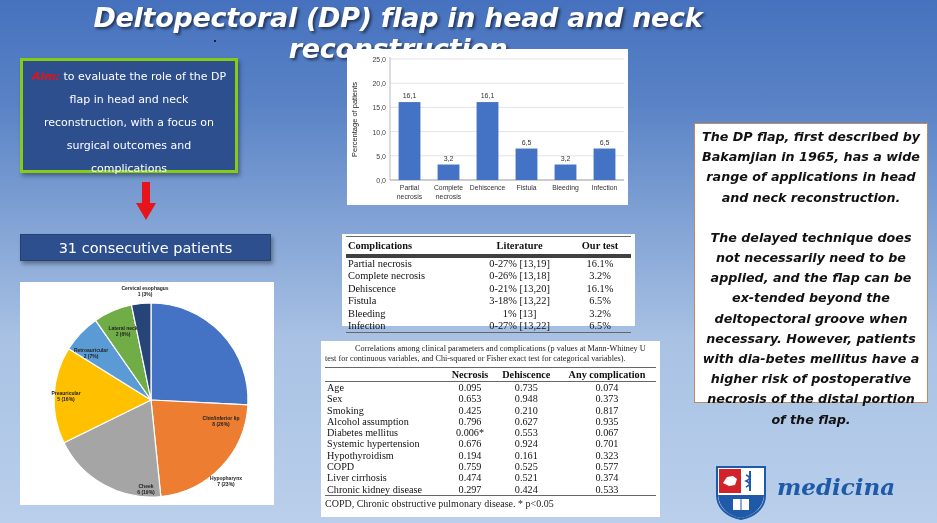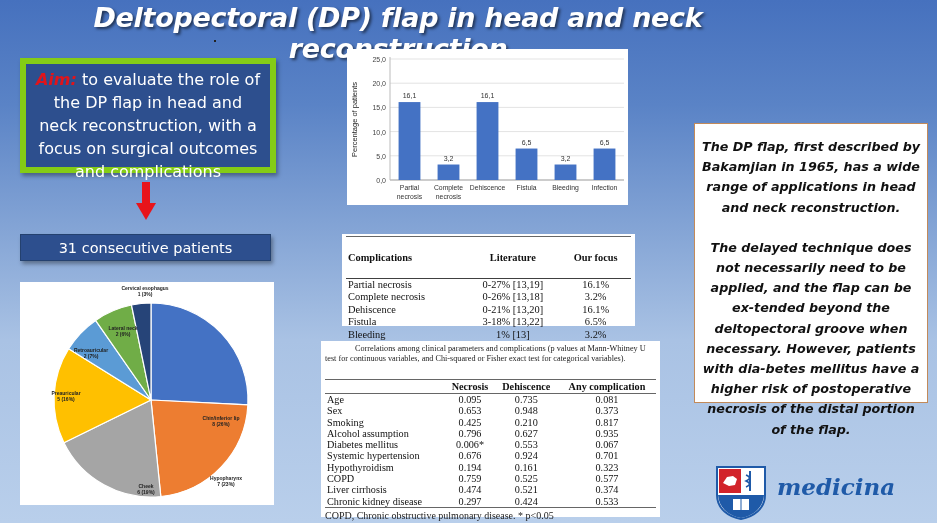--- a/index.html
+++ b/index.html
@@ -11,25 +11,25 @@
   }
   .title {
     position: absolute; left: 0; top: 2px; width: 796px; text-align: center;
     font-family: "DejaVu Sans", sans-serif; font-weight: bold; font-style: italic;
     font-size: 27px; color: #ffffff; letter-spacing: -0.3px;
     text-shadow: 2px 2px 3px rgba(0,0,0,0.55);
   }
   .dot { position: absolute; left: 214px; top: 40px; width: 2px; height: 2px; background: #222; }
 
   .aim-box {
-    position: absolute; left: 20px; top: 58px; width: 256px; height: 115px;
-    background: #2d4f8e; border: 6px solid #84cc16;
+    position: absolute; left: 20px; top: 58px; width: 218px; height: 115px;
+    background: #2d4f8e; border: 3px solid #84cc16;
     box-shadow: 2px 3px 4px rgba(0,0,0,0.35);
     color: #fff; text-align: center; font-family: "DejaVu Sans", sans-serif;
-    font-size: 16px; line-height: 23px; padding: 4px 8px 0 8px;
+    font-size: 11px; line-height: 23px; padding: 4px 8px 0 8px;
   }
   .aim-label { color: #e0141b; font-weight: bold; font-style: italic; }
   .arrow { position: absolute; left: 136px; top: 182px; width: 20px; height: 38px; }
   .patients-box {
     position: absolute; left: 20px; top: 234px; width: 251px; height: 27px;
     background: #2d4f8e; border: 1px solid #24416f;
     box-shadow: 2px 3px 4px rgba(0,0,0,0.35);
     color: #fff; text-align: center; font-family: "DejaVu Sans", sans-serif;
     font-size: 14.5px; line-height: 26px;
   }
@@ -44,42 +44,42 @@
     position: absolute; left: 347px; top: 49px; width: 281px; height: 156px;
     background: #ffffff;
   }
 
   .comp-table-wrap {
     position: absolute; left: 342px; top: 234px; width: 293px; height: 92px;
     background: #ffffff; padding: 2px 4px 0 4px;
   }
   table { border-collapse: collapse; width: 100%; font-family: "Liberation Serif", serif; color: #111; }
   .comp-table { font-size: 10.4px; border-top: 1.5px solid #666; border-bottom: 1.5px solid #666; }
-  .comp-table th { font-weight: bold; text-align: left; border-bottom: 1px solid #404040; padding: 15px 2px; }
+  .comp-table th { font-weight: bold; text-align: left; border-bottom: 4px solid #404040; padding: 3px 2px; }
   .comp-table td { padding: 0 2px; line-height: 12.4px; }
   .comp-table .c { text-align: center; }
 
   .corr-wrap {
     position: absolute; left: 321px; top: 341px; width: 339px; height: 176px;
     background: #ffffff; padding: 3px 4px 0 4px;
   }
-  .corr-caption { font-family: "Liberation Serif", serif; font-size: 8.2px; line-height: 10px; color: #222; text-indent: 30px; margin-bottom: 15px; }
+  .corr-caption { font-family: "Liberation Serif", serif; font-size: 8.2px; line-height: 10px; color: #222; text-indent: 30px; margin-bottom: 3px; }
   .corr-table { font-size: 10.2px; border-top: 1.5px solid #666; border-bottom: 1px solid #666; }
   .corr-table th { font-weight: bold; text-align: center; border-bottom: 1px solid #666; padding: 1px 2px; }
   .corr-table th:first-child { text-align: left; }
   .corr-table td { padding: 0 2px; line-height: 11.3px; }
   .corr-table td.c { text-align: center; }
   .corr-foot { font-family: "Liberation Serif", serif; font-size: 10px; color: #222; margin-top: 2px; }
 
   .desc-box {
     position: absolute; left: 694px; top: 123px; width: 234px; height: 280px;
     background: #ffffff; border: 1px solid #c28a5a;
     font-family: "DejaVu Sans", sans-serif; font-weight: bold; font-style: italic;
     font-size: 12.7px; line-height: 20.2px; color: #111; text-align: center;
-    padding: 13px 4px;
+    padding: 3px 4px;
   }
   .desc-box p + p { margin-top: 20px; }
 
   .logo { position: absolute; left: 715px; top: 465px; width: 180px; height: 55px; }
   .logo-text {
     position: absolute; left: 62px; top: 8px;
     font-family: "DejaVu Serif", serif; font-style: italic; font-weight: bold;
     font-size: 23px; color: #1f5aa8;
   }
 </style>
@@ -164,21 +164,21 @@
       <text x="257.5" y="141" font-size="6.8" text-anchor="middle" fill="#333" font-family="Liberation Sans, sans-serif">Infection</text>
     </svg>
 </div>
 
 <div class="comp-table-wrap">
   <table class="comp-table">
     <thead>
       <tr>
         <th>Complications</th>
         <th class="c">Literature</th>
-        <th class="c">Our focus</th>
+        <th class="c">Our test</th>
       </tr>
     </thead>
     <tbody id="comp-body">
         <tr>
           <td>Partial necrosis</td>
           <td class="c">0-27% [13,19]</td>
           <td class="c">16.1%</td>
         </tr>
         <tr>
           <td>Complete necrosis</td>
@@ -218,21 +218,21 @@
         <th>Necrosis</th>
         <th>Dehiscence</th>
         <th>Any complication</th>
       </tr>
     </thead>
     <tbody id="corr-body">
         <tr>
           <td>Age</td>
           <td class="c">0.095</td>
           <td class="c">0.735</td>
-          <td class="c">0.081</td>
+          <td class="c">0.074</td>
         </tr>
         <tr>
           <td>Sex</td>
           <td class="c">0.653</td>
           <td class="c">0.948</td>
           <td class="c">0.373</td>
         </tr>
         <tr>
           <td>Smoking</td>
           <td class="c">0.425</td>

